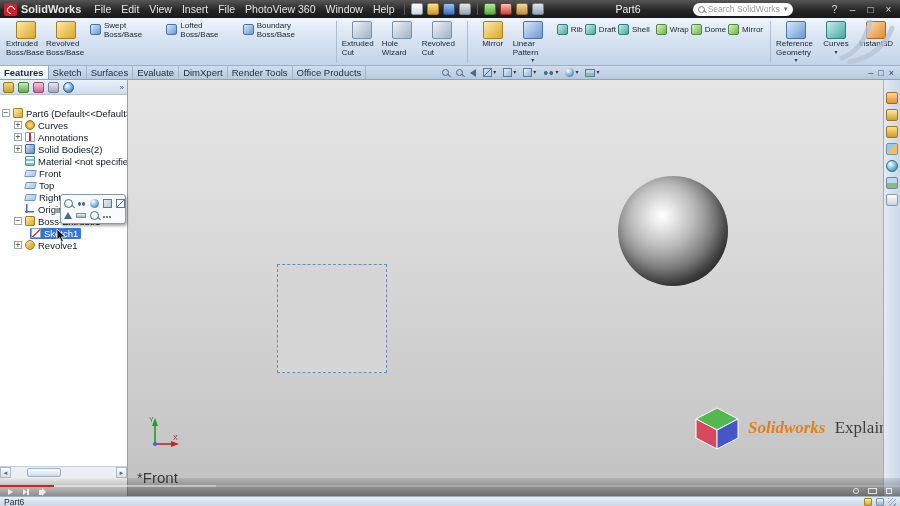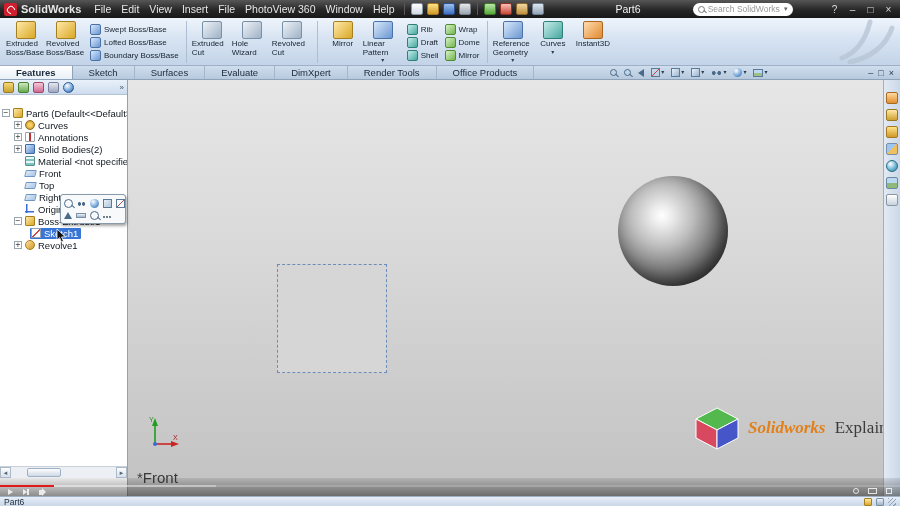--- a/index.html
+++ b/index.html
@@ -33,35 +33,35 @@
   .search-caret { font-size:7px; color:#666; }
   .right-cluster { margin-left:auto; display:flex; align-items:center; gap:3px; }
   .win-btn { width:15px; text-align:center; font-size:10px; color:#ddd; cursor:default; }
 
   
   .ribbon { height:48px; background:linear-gradient(#eef4fb,#d7e3f2 45%,#c3d4e8); border-bottom:1px solid #9fb0c6; display:flex; align-items:flex-start; padding:1px 2px 0 4px; position:relative; }
   .rgroup { display:flex; align-items:flex-start; padding:0 2px; }
   .rsep { width:1px; height:42px; margin:2px 3px; background:#aebed2; flex:none; }
   .bigbtn { width:40px; min-width:40px; display:flex; flex-direction:column; align-items:center; text-align:left; font-size:8px; line-height:1.08; color:#14222f; padding-top:2px; }
   .icon-lg { width:20px; height:18px; border-radius:2px; margin-bottom:1px; flex:none; }
-  .smallcol { display:flex; flex-direction:column; gap:2px; padding:5px 2px 0 4px; }
+  .smallcol { display:flex; flex-direction:row; gap:2px; padding:5px 2px 0 4px; }
   .smallitem { display:flex; align-items:center; gap:3px; font-size:8px; color:#14222f; height:11px; }
   .icon-sm { width:11px; height:11px; border-radius:2px; flex:none; }
   .caret { font-size:6px; color:#2a3a4a; line-height:1.2; }
   .i-gold  { background:linear-gradient(135deg,#ffe9a8,#d9a827); border:1px solid #a5801e; }
   .i-blue  { background:linear-gradient(135deg,#d8e8fc,#6b97d0); border:1px solid #4a72a8; }
   .i-teal  { background:linear-gradient(135deg,#c6ecea,#46a8a0); border:1px solid #2f7f78; }
   .i-green { background:linear-gradient(135deg,#d6f2c4,#72b44e); border:1px solid #4f8c32; }
   .i-steel { background:linear-gradient(135deg,#eef2f6,#9fb2c6); border:1px solid #7890a8; }
   .i-orange{ background:linear-gradient(135deg,#ffdcae,#e08a32); border:1px solid #aa671f; }
   .rb-watermark { position:absolute; right:4px; top:0; }
 
   
   .tabrow { height:14px; background:linear-gradient(#cfdeee,#b7c9de); display:flex; align-items:stretch; font-size:9.5px; color:#1c2a3a; border-bottom:1px solid #8ea2ba; }
-  .tab { padding:0 16px; display:flex; align-items:center; border-right:1px solid #a5b6ca; cursor:default; }
+  .tab { padding:0 4px; display:flex; align-items:center; border-right:1px solid #a5b6ca; cursor:default; }
   .tab.active { background:linear-gradient(#ffffff,#e9f0f8); font-weight:bold; border-right:1px solid #8ea2ba; }
   .hud { display:flex; align-items:center; gap:7px; margin-left:76px; }
   .hud-item { display:flex; align-items:center; gap:1px; }
   .h-arrow { width:0; height:0; border-top:4px solid transparent; border-bottom:4px solid transparent; border-right:6px solid #4a6a8a; }
   .h-cube { width:9px; height:9px; background:linear-gradient(135deg,#e8f0f8,#9cb4d0); border:1px solid #5a7a9a; }
   .h-sec  { width:9px; height:9px; border:1px solid #5a7a9a; background:linear-gradient(135deg,transparent 44%,#c04848 44%,#c04848 56%,transparent 56%); }
   .h-glasses { width:11px; height:6px; background:radial-gradient(circle at 25% 50%, #4a6a8a 1.6px, transparent 2.2px),radial-gradient(circle at 75% 50%, #4a6a8a 1.6px, transparent 2.2px); }
   .h-ball { width:9px; height:9px; border-radius:50%; background:radial-gradient(circle at 35% 30%, #fff, #79aade 55%, #2f5f98); }
   .h-scene{ width:10px; height:8px; border:1px solid #5a7a9a; background:linear-gradient(#bcd8f0 50%, #9cc088 50%); }
   .docwin { margin-left:auto; display:flex; align-items:center; gap:5px; padding-right:6px; color:#2a3a50; font-size:9px; }

